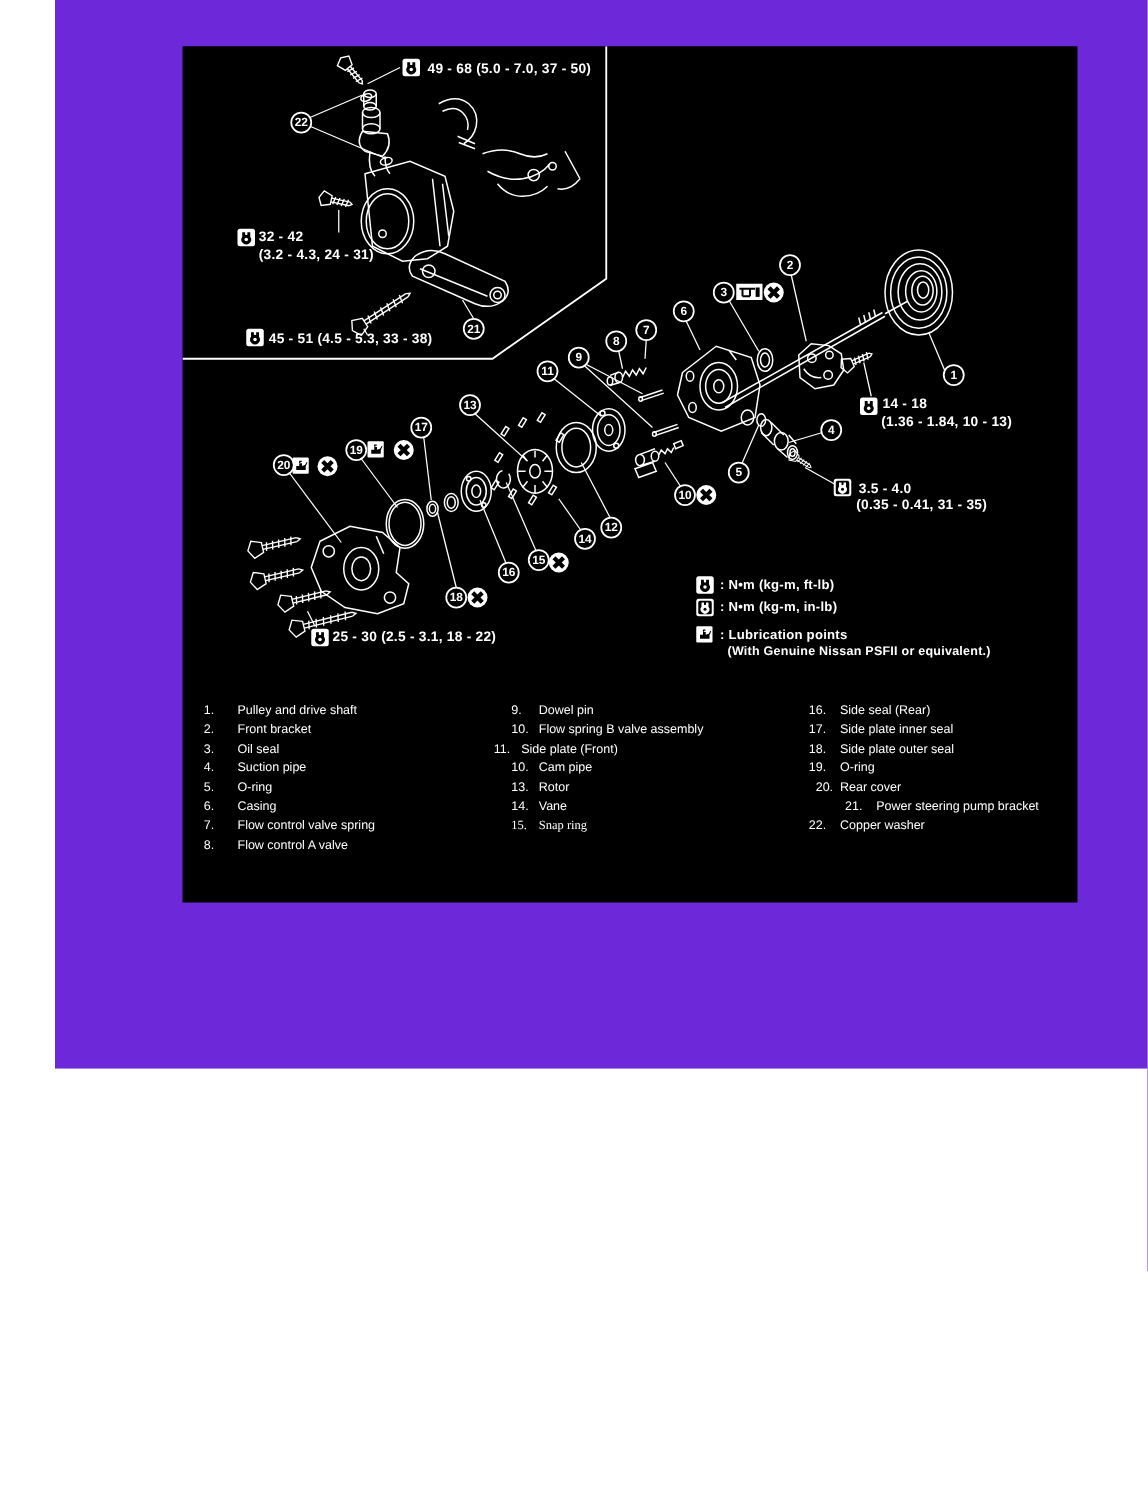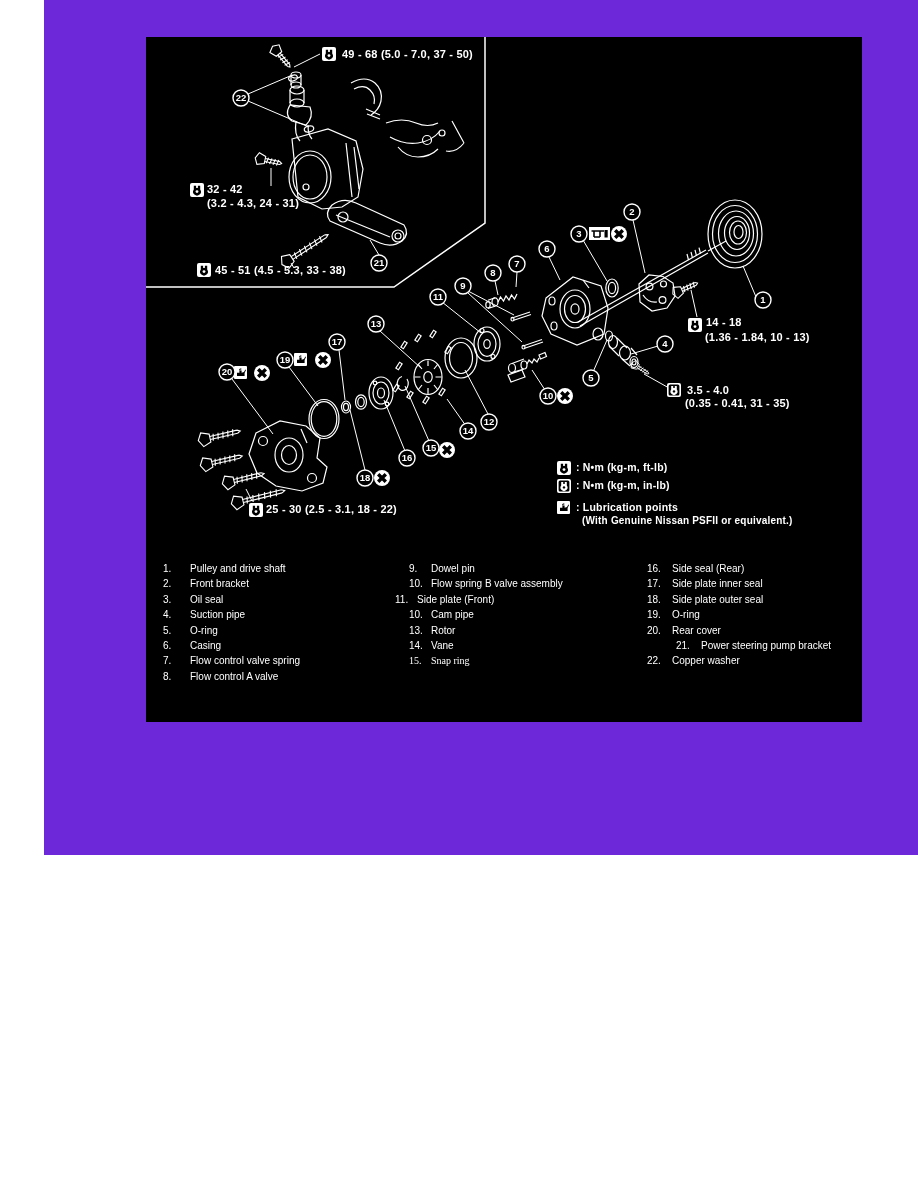--- a/index.html
+++ b/index.html
@@ -420,18 +420,18 @@
         <div class="prow" style="left: 263px; top: 539.4px;"><span class="pnum" style="width: 22px;">10.</span><span class="pname">Flow spring B valve assembly</span></div>
         <div class="prow" style="left: 249px; top: 554.8px;"><span class="pnum" style="width: 22px;">11.</span><span class="pname">Side plate (Front)</span></div>
         <div class="prow" style="left: 263px; top: 570.2px;"><span class="pnum" style="width: 22px;">10.</span><span class="pname">Cam pipe</span></div>
         <div class="prow" style="left: 263px; top: 585.6px;"><span class="pnum" style="width: 22px;">13.</span><span class="pname">Rotor</span></div>
         <div class="prow" style="left: 263px; top: 601px;"><span class="pnum" style="width: 22px;">14.</span><span class="pname">Vane</span></div>
         <div class="prow" style="left: 263px; top: 616.4px; font-family: Liberation Serif, serif;"><span class="pnum" style="width: 22px;">15.</span><span class="pname">Snap ring</span></div>
         <div class="prow" style="left: 501px; top: 524px;"><span class="pnum" style="width: 25px;">16.</span><span class="pname">Side seal (Rear)</span></div>
         <div class="prow" style="left: 501px; top: 539.4px;"><span class="pnum" style="width: 25px;">17.</span><span class="pname">Side plate inner seal</span></div>
         <div class="prow" style="left: 501px; top: 554.8px;"><span class="pnum" style="width: 25px;">18.</span><span class="pname">Side plate outer seal</span></div>
         <div class="prow" style="left: 501px; top: 570.2px;"><span class="pnum" style="width: 25px;">19.</span><span class="pname">O-ring</span></div>
-        <div class="prow" style="left: 501px; top: 585.6px;"><span class="pnum" style="width: 25px;">20.</span><span class="pname">Rear cover</span></div>
+        <div class="prow" style="left: 501px; top: 585.6px;"><span class="pnum" style="width: 25px; text-align: center;">20.</span><span class="pname">Rear cover</span></div>
         <div class="prow" style="left: 530px; top: 601px;"><span class="pnum" style="width: 25px;">21.</span><span class="pname">Power steering pump bracket</span></div>
         <div class="prow" style="left: 501px; top: 616.4px;"><span class="pnum" style="width: 25px;">22.</span><span class="pname">Copper washer</span></div>
       </div>
   </div>
 </div>
 
 </body></html>

